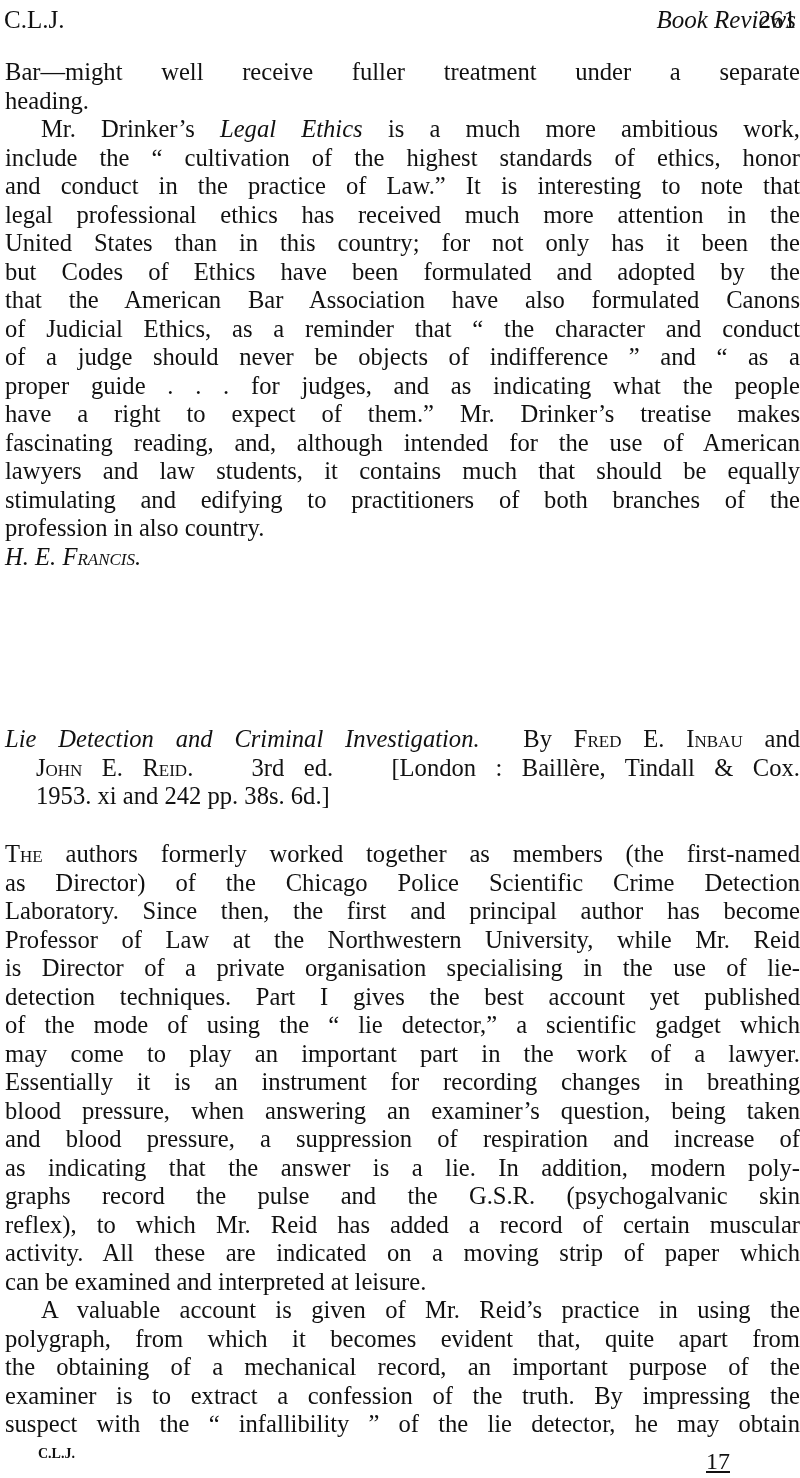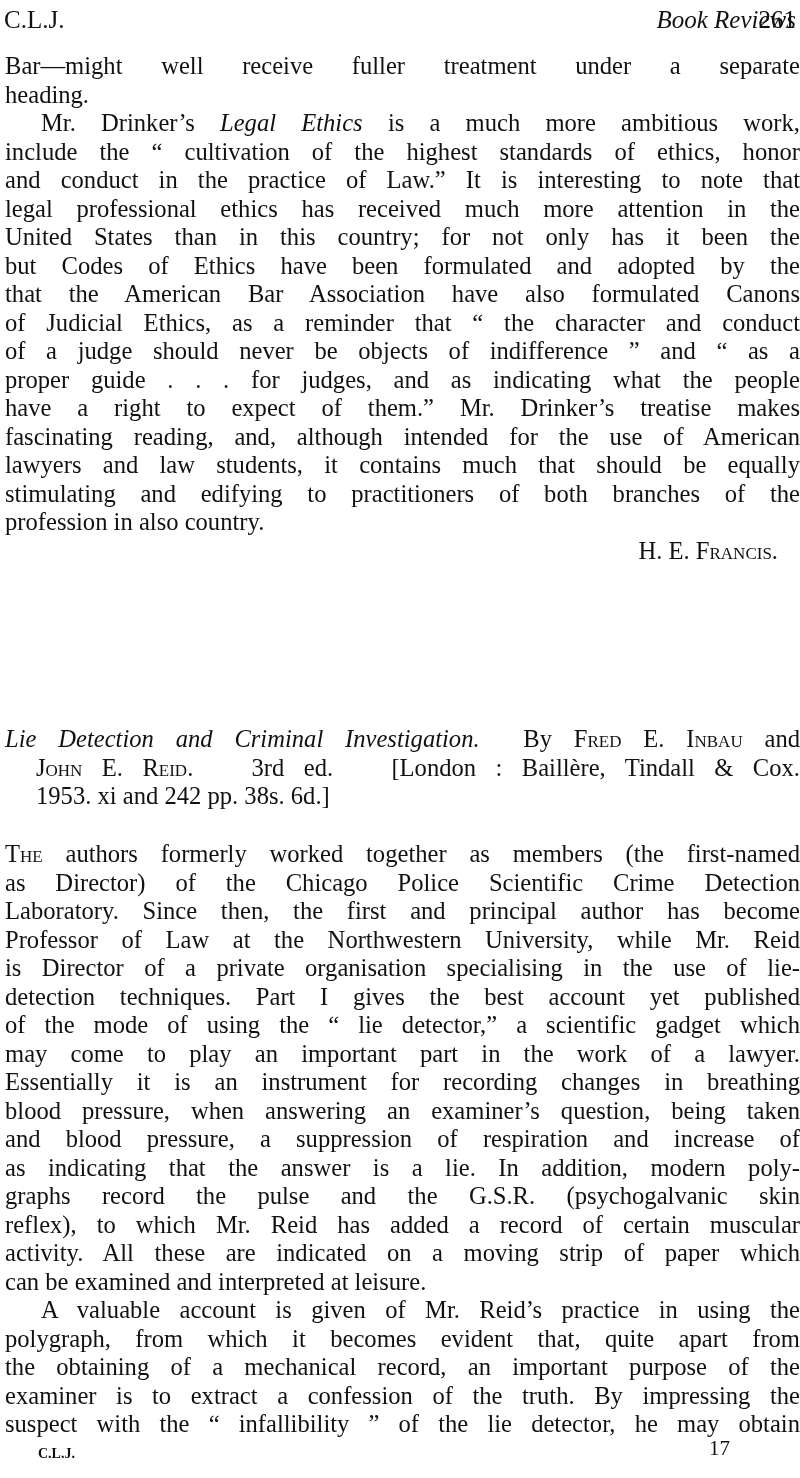--- a/index.html
+++ b/index.html
@@ -9,39 +9,39 @@
   .running-head { position: absolute; top: 2px; left: 4px; right: 4px; height: 36px;
                   font-size: 25px; line-height: 36px; }
   .rh-left { position: absolute; left: 0; }
   .rh-center { position: absolute; left: 0; right: 0; text-align: right; font-style: italic; }
   .rh-right { position: absolute; right: 0; }
   .body { position: absolute; left: 5px; width: 795px; font-size: 24.6px; line-height: 28.5px; }
   .line { display: block; white-space: nowrap; text-align: justify; text-align-last: justify; height: 28.5px; }
   .line.last { text-align-last: left; }
   .indent { text-indent: 36px; }
   .hang { padding-left: 31px; }
-  .sig { text-align: right; padding-right: 22px; height: 28.5px; white-space: nowrap; }
+  .sig { padding-right: 40px; height: 28.5px; white-space: nowrap; font-style: italic; }
   .sc { font-variant: small-caps; }
   i { font-style: italic; }
   .footer { position: absolute; top: 1436px; left: 38px; right: 70px; height: 30px; }
   .foot-left { position: absolute; left: 0; font-size: 14px; top: 10px; font-weight: bold; }
-  .foot-right { position: absolute; right: 0; font-size: 21px; top: 0; }
+  .foot-right { position: absolute; right: 0; font-size: 24px; top: 12px; text-decoration: underline; }
 </style>
 </head>
 <body>
 
 <div class="page">
 
   <div class="running-head">
     <span class="rh-left">C.L.J.</span>
     <span class="rh-center">Book Reviews</span>
     <span class="rh-right">261</span>
   </div>
 
-  <div class="body" style="top:52px;">
+  <div class="body" style="top:58px;">
     <span class="line">Bar—might well receive fuller treatment under a separate</span>
     <span class="line last">heading.</span>
 
     <span class="line indent"><span>Mr. Drinker’s </span><i>Legal Ethics</i><span> is a much more ambitious work,</span></span>
     <span class="line">include the “ cultivation of the highest standards of ethics, honor</span>
     <span class="line">and conduct in the practice of Law.”  It is interesting to note that</span>
     <span class="line">legal professional ethics has received much more attention in the</span>
     <span class="line">United States than in this country; for not only has it been the</span>
     <span class="line">but Codes of Ethics have been formulated and adopted by the</span>
     <span class="line">that the American Bar Association have also formulated Canons</span>

